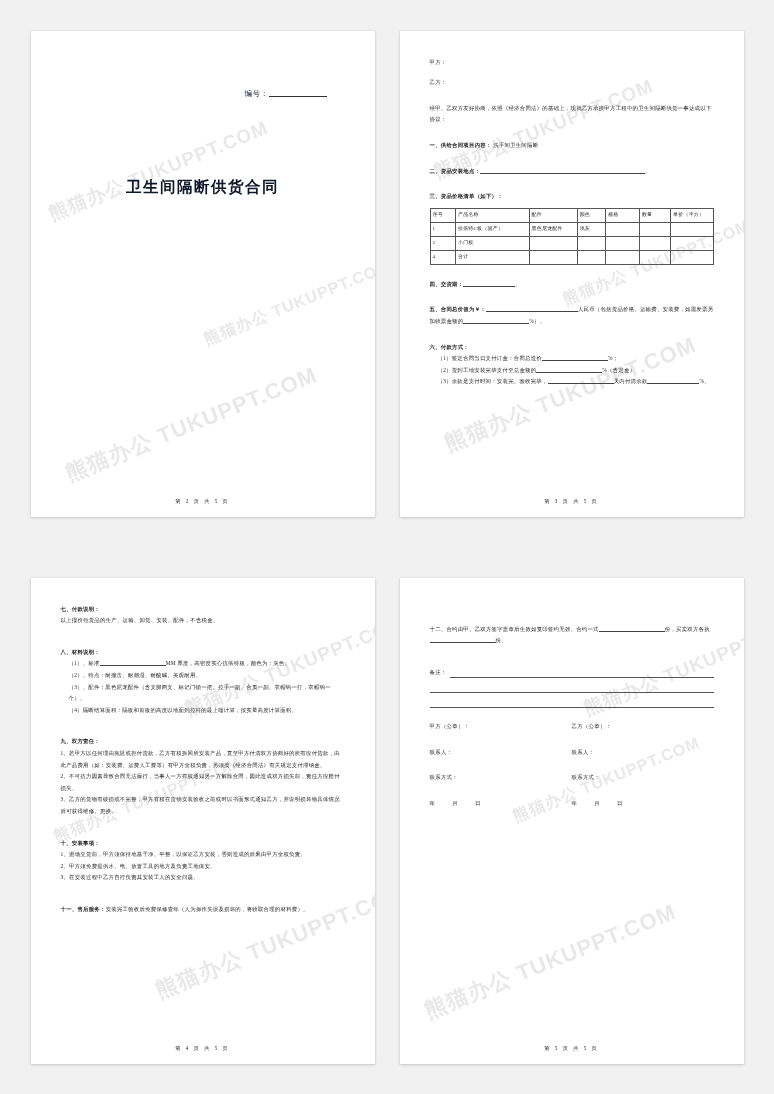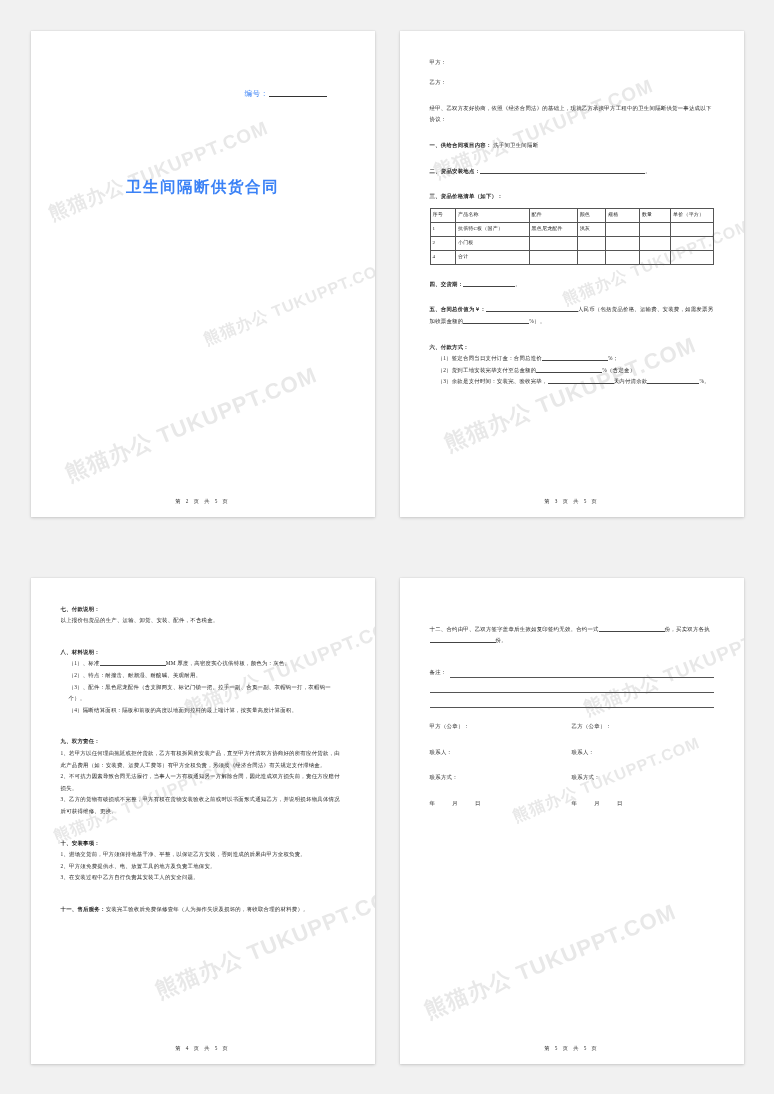--- a/index.html
+++ b/index.html
@@ -30,21 +30,21 @@
     width: 344px;
     height: 486px;
     background: #ffffff;
     box-shadow: 0 1px 3px rgba(0,0,0,0.16), 0 0 0 0.5px rgba(0,0,0,0.05);
     overflow: hidden;
   }
   .page-inner {
     position: absolute;
     left: 0; top: 0; right: 0; bottom: 0;
     padding: 26px 30px 16px 30px;
-    color: #3b82f6;
+    color: #0f172a;
   }
   
   .wm {
     position: absolute;
     pointer-events: none;
     color: rgba(150,150,150,0.22);
     font-family: "Liberation Sans", sans-serif;
     font-weight: bold;
     white-space: nowrap;
     transform: rotate(-22deg);

